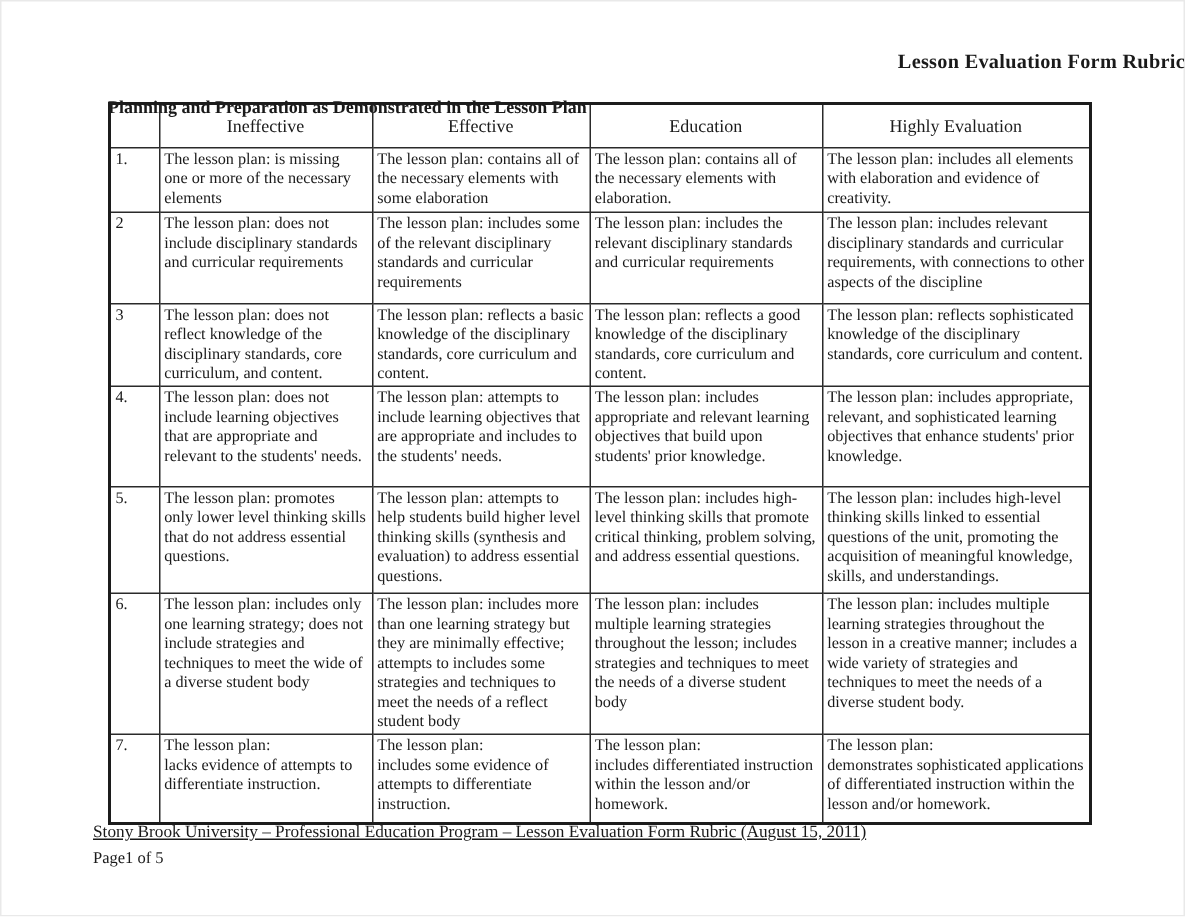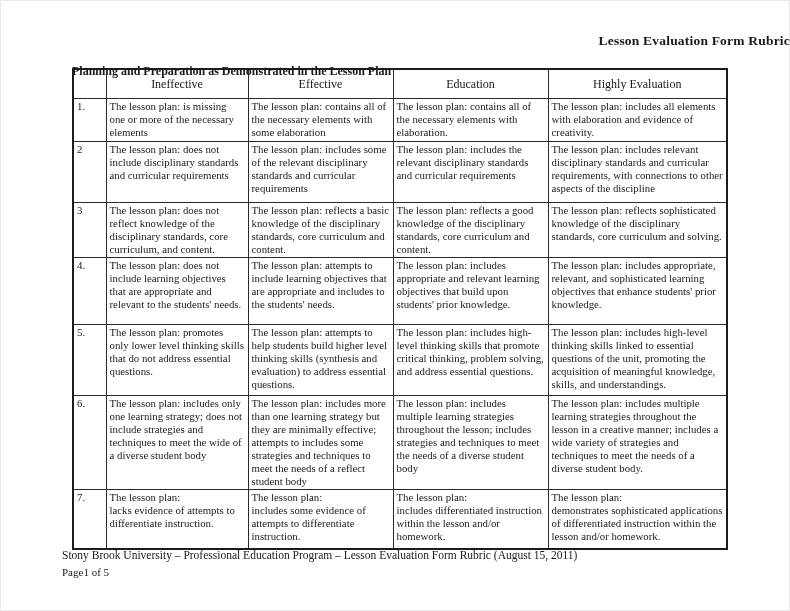--- a/index.html
+++ b/index.html
@@ -48,20 +48,21 @@
   tr.r1 td{height:40px;}
   tr.r2 td{height:58px;}
   tr.r3 td{height:52px;}
   tr.r4 td{height:64px;}
   tr.r5 td{height:68px;}
   tr.r6 td{height:84px;}
   tr.r7 td{height:56px;}
   .footer-line1{
     position:absolute;left:62px;top:549px;
     font-size:11.5px;
+    text-decoration:underline;
   }
   .footer-line2{
     position:absolute;left:62px;top:566px;
     font-size:11px;
   }
 </style>
 </head>
 <body>
 
 <div class="page">
@@ -100,21 +101,21 @@
         <td>The lesson plan: does not include disciplinary standards and curricular requirements</td>
         <td>The lesson plan: includes some of the relevant disciplinary standards and curricular requirements</td>
         <td>The lesson plan: includes the relevant disciplinary standards and curricular requirements</td>
         <td>The lesson plan: includes relevant disciplinary standards and curricular requirements, with connections to other aspects of the discipline</td>
       </tr>
       <tr class="r3">
         <td class="num">3</td>
         <td>The lesson plan: does not reflect knowledge of the disciplinary standards, core curriculum, and content.</td>
         <td>The lesson plan: reflects a basic knowledge of  the disciplinary standards, core curriculum and content.</td>
         <td>The lesson plan:  reflects a good knowledge of the disciplinary standards, core curriculum and content.</td>
-        <td>The lesson plan: reflects sophisticated knowledge of the disciplinary standards, core curriculum and solving.</td>
+        <td>The lesson plan: reflects sophisticated knowledge of the disciplinary standards, core curriculum and content.</td>
       </tr>
       <tr class="r4">
         <td class="num">4.</td>
         <td>The lesson plan: does not include learning objectives that are appropriate and relevant to the students' needs.</td>
         <td>The lesson plan: attempts to include learning objectives that are appropriate and includes to the students' needs.</td>
         <td>The lesson plan: includes appropriate and relevant learning objectives  that build upon students' prior knowledge.</td>
         <td>The lesson plan: includes appropriate, relevant, and sophisticated learning objectives that enhance students' prior knowledge.</td>
       </tr>
       <tr class="r5">
         <td class="num">5.</td>

